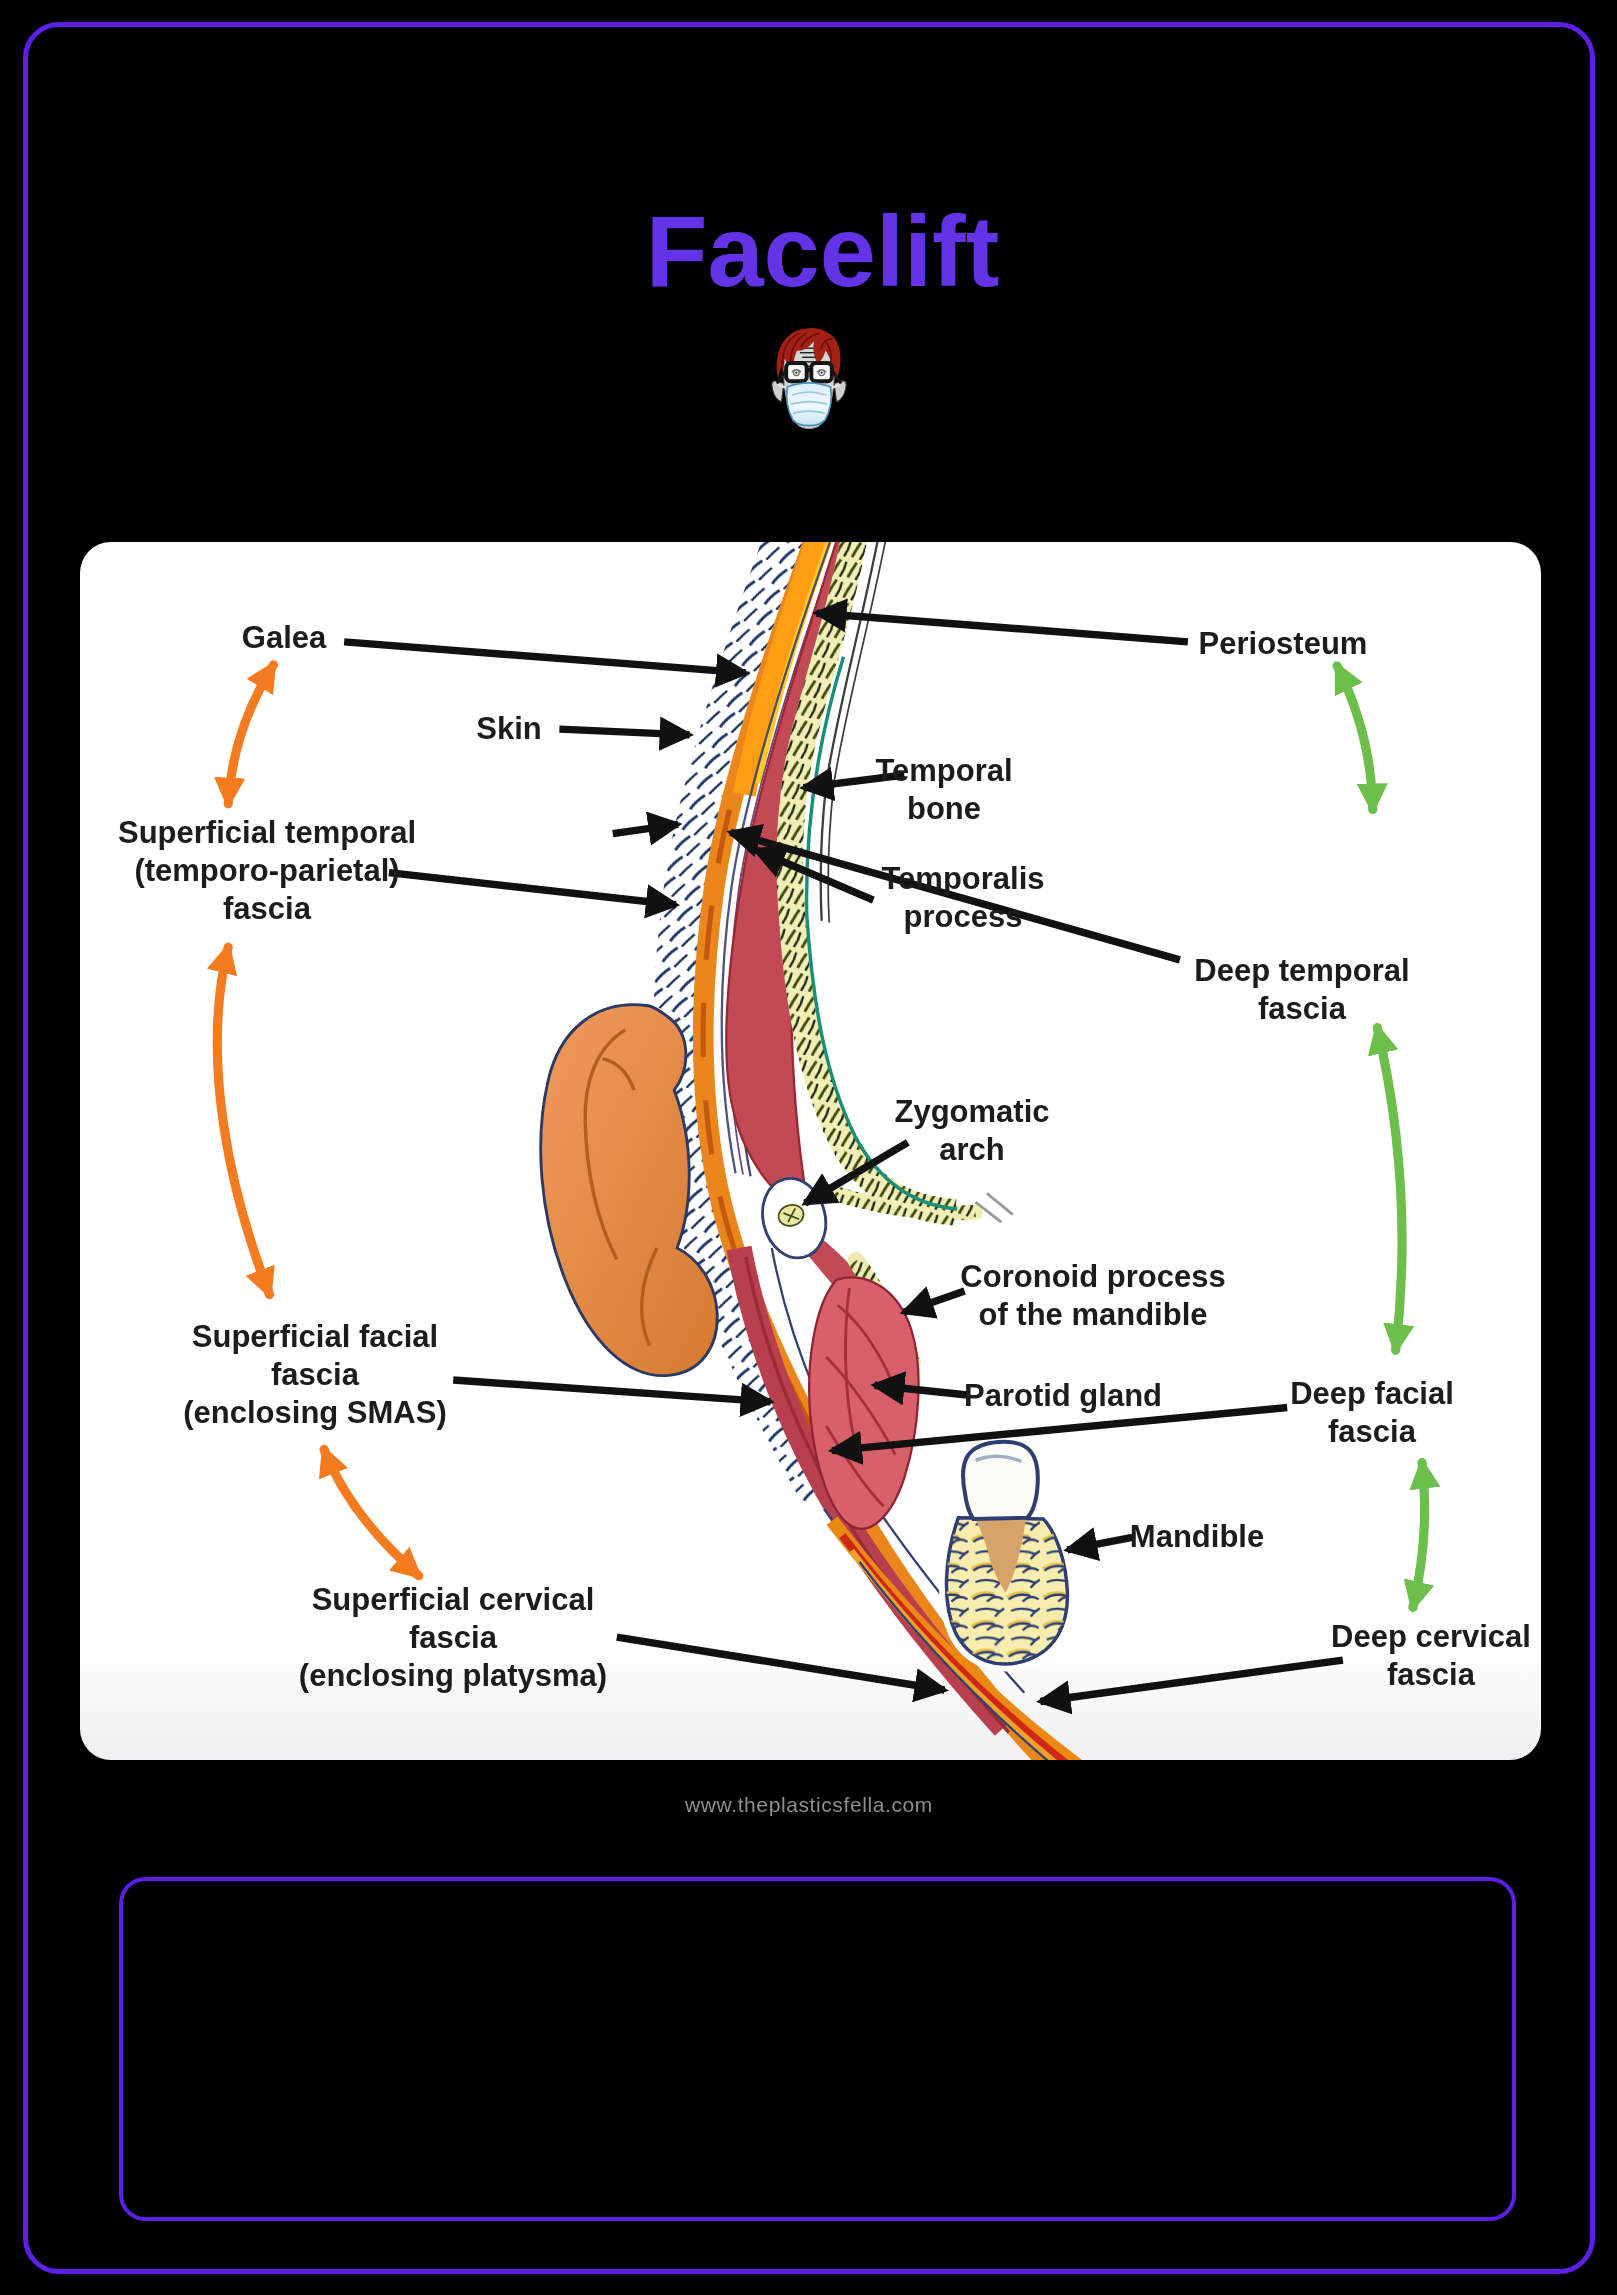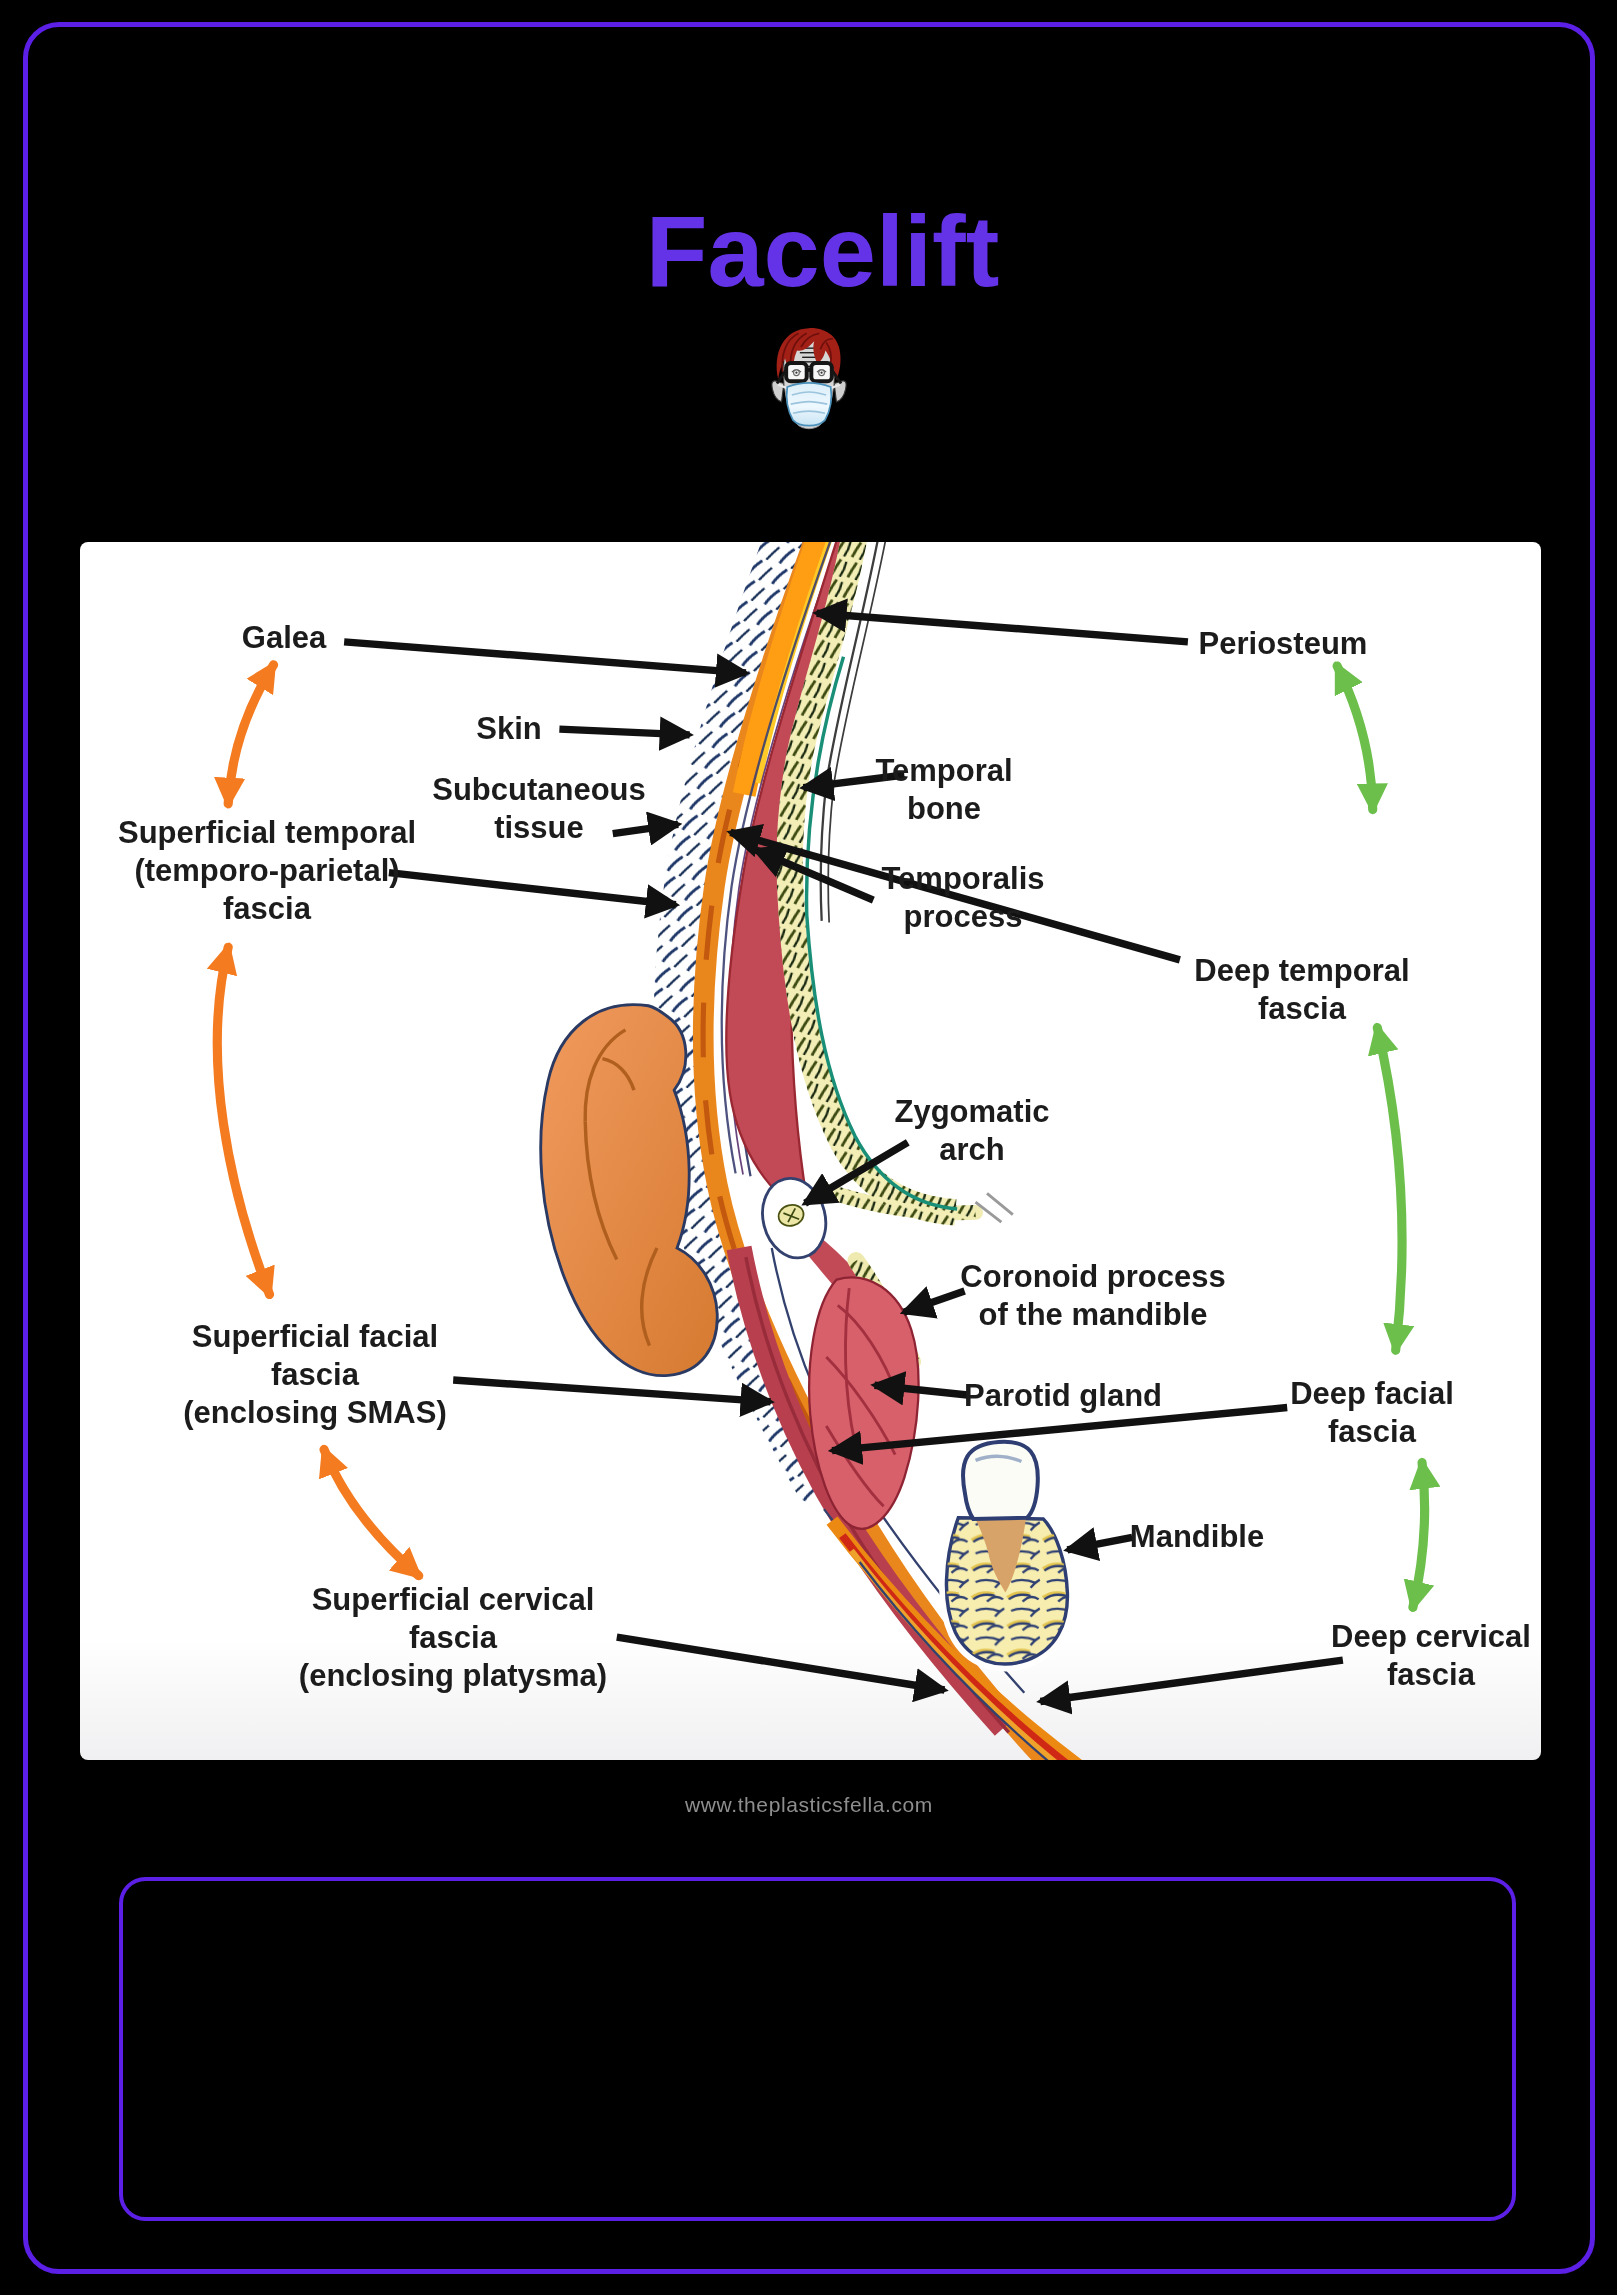--- a/index.html
+++ b/index.html
@@ -5,21 +5,21 @@
   html,body{margin:0;padding:0;background:#000;}
   body{width:1618px;height:2295px;position:relative;overflow:hidden;
        font-family:"Liberation Sans",sans-serif;}
   .frame{position:absolute;left:23px;top:22px;width:1572px;height:2252px;
          box-sizing:border-box;border:5.2px solid var(--c-frame,#5b1fe6);border-radius:36px;}
   .title{position:absolute;left:0;right:0;top:194px;text-align:center;
          font-size:101px;font-weight:700;color:var(--c-title,#6433e8);margin-left:27px;}
   .avatar{position:absolute;left:769px;top:326px;width:80px;height:118px;}
   .panel{position:absolute;left:80px;top:542px;width:1461px;height:1218px;
          background:linear-gradient(180deg,#ffffff 0%,#ffffff 90%,#f0f0f2 100%);
-         border-radius:8px;overflow:hidden;}
+         border-radius:31px;overflow:hidden;}
   .panel svg.art{position:absolute;left:0;top:0;}
   .lbl{position:absolute;transform:translate(-50%,-50%);text-align:center;
        font-size:31px;line-height:38px;font-weight:600;color:var(--c-label,#1c1c1c);}
   .lbl span{display:block;white-space:nowrap;}
   .watermark{position:absolute;left:0;right:0;top:1777px;text-align:center;
              font-size:21px;color:#8e8e8e;letter-spacing:0.6px;margin-top:16px;}
   .notes{position:absolute;left:119px;top:1877px;width:1397px;height:344px;
          box-sizing:border-box;border:4px solid var(--c-frame,#5b1fe6);border-radius:26.4px;}
   .pt{stroke:var(--c-pointer,#111);stroke-width:13;fill:none;}
   .oa{stroke:var(--c-orange_arrow,#f47b20);stroke-width:16;fill:none;stroke-linecap:round;}
@@ -247,24 +247,20 @@
       <path class="ga" d="M2338,1604 Q2352,1730 2322,1856" marker-start="url(#mG)" marker-end="url(#mG)"></path>
     </g>
   </svg>
 
   <div class="lbl" style="left:204px;top:96px">
       <span>Galea</span>
     </div>
   <div class="lbl" style="left:429px;top:187px">
       <span>Skin</span>
     </div>
-  <div class="lbl" style="left:459px;top:267px">
-      <span>Subcutaneous</span>
-      <span>tissue</span>
-    </div>
   <div class="lbl" style="left:187px;top:329px">
       <span>Superficial temporal</span>
       <span>(temporo-parietal)</span>
       <span>fascia</span>
     </div>
   <div class="lbl" style="left:235px;top:833px">
       <span>Superficial facial</span>
       <span>fascia</span>
       <span>(enclosing SMAS)</span>
     </div>

